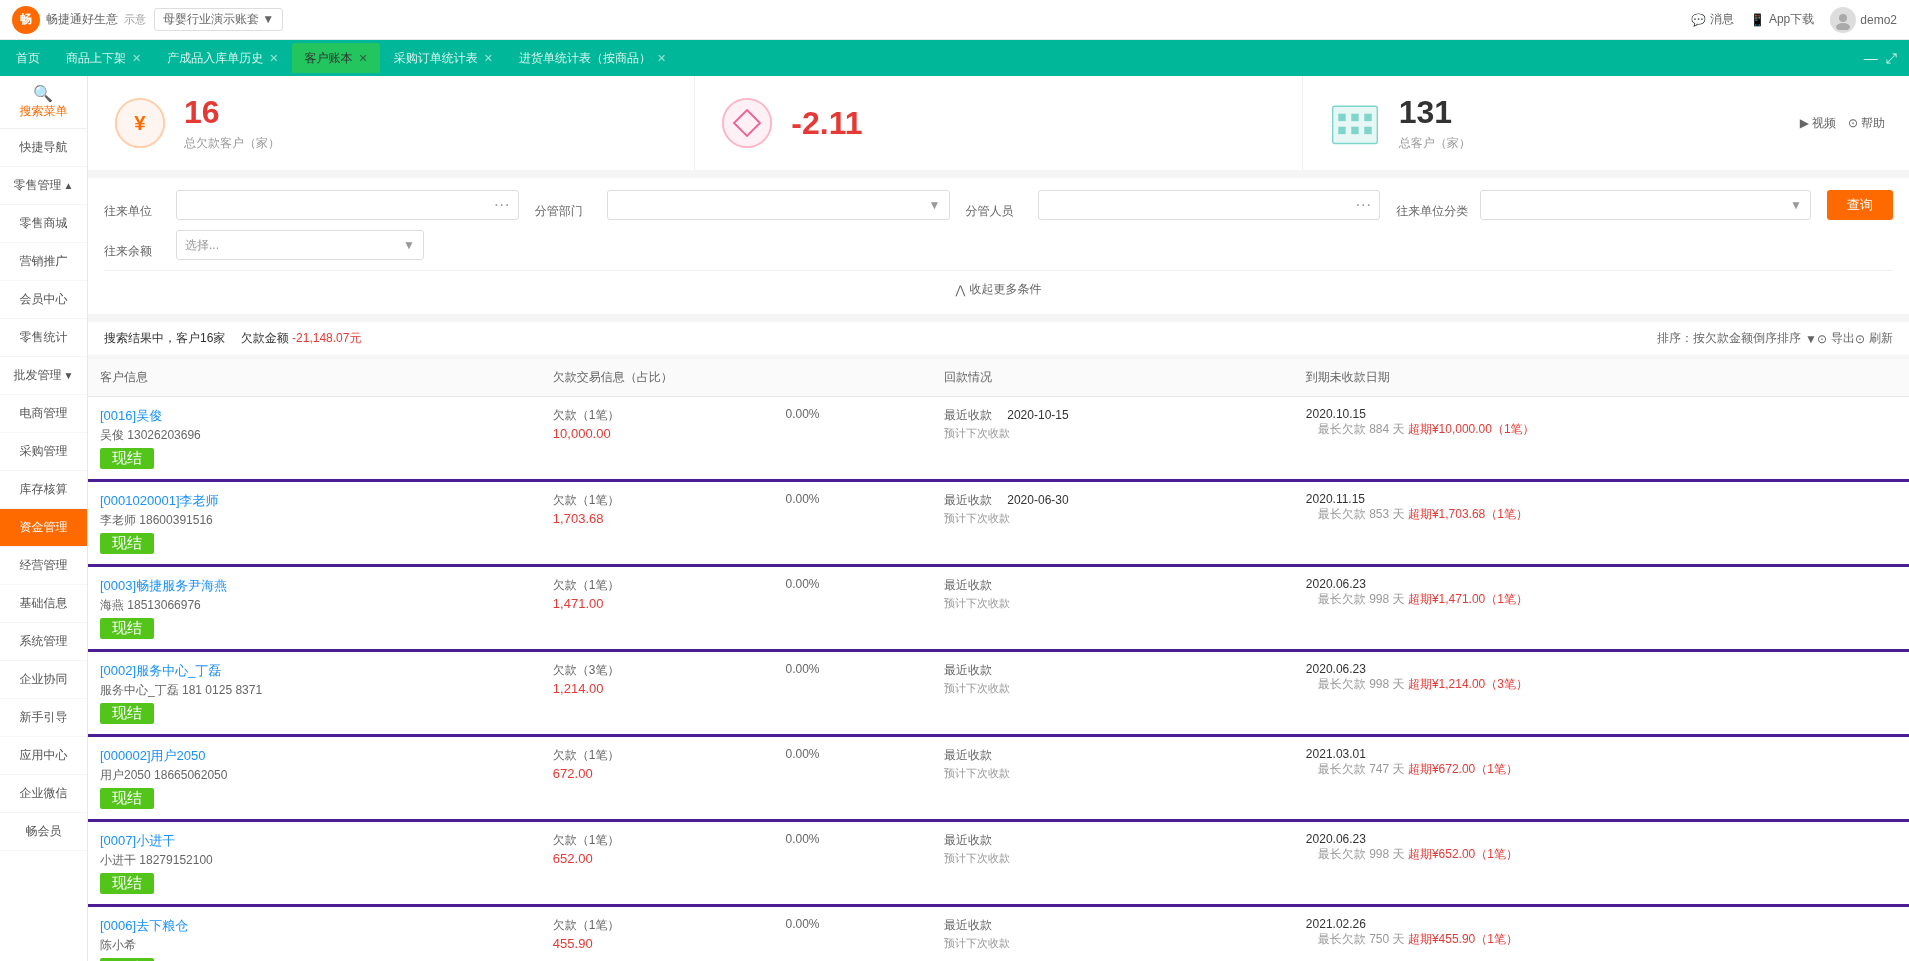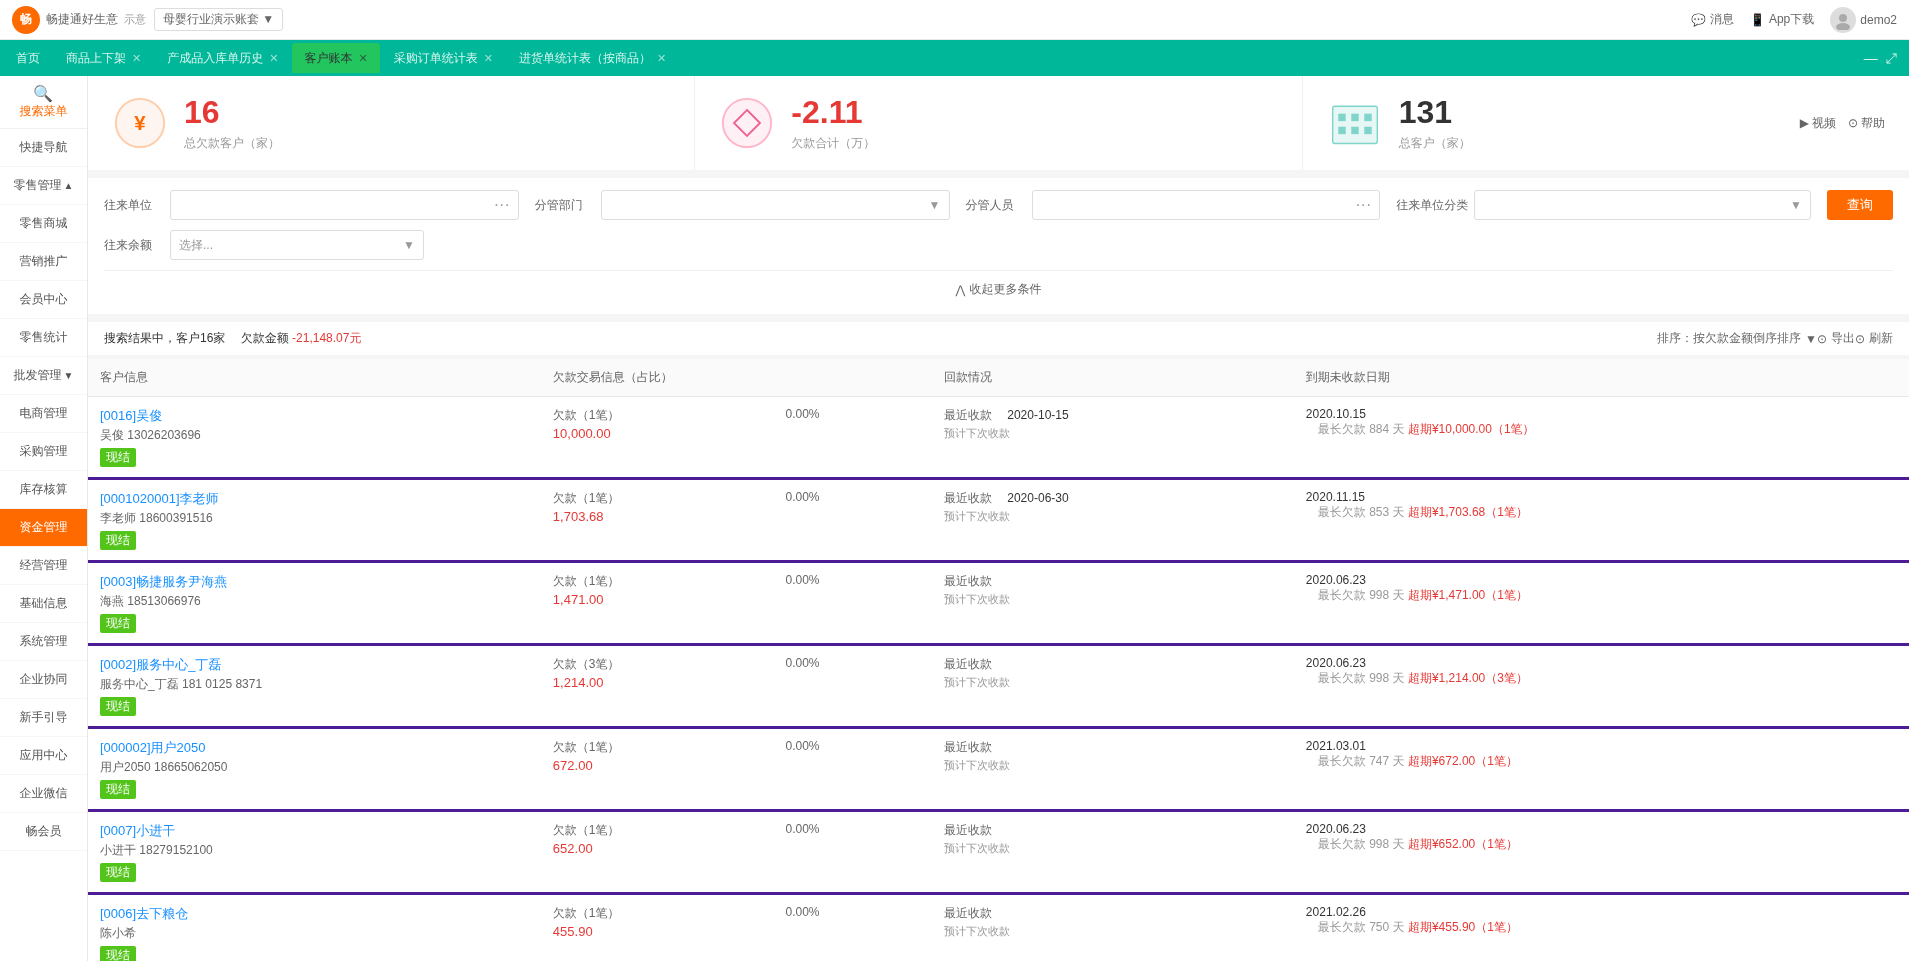--- a/index.html
+++ b/index.html
@@ -121,21 +121,21 @@
     .stat-card-actions { display: flex; gap: 12px; align-items: center; }
     .stat-action { font-size: 12px; color: #666; cursor: pointer; display: flex; align-items: center; gap: 3px; }
 
     
     .filter-area {
       background: #fff;
       padding: 12px 16px;
       margin-bottom: 8px;
     }
     .filter-row { display: flex; align-items: center; gap: 16px; margin-bottom: 10px; }
-    .filter-item { display: flex; align-items: center; gap: 6px; flex: 1; }
+    .filter-item { display: flex; align-items: flex-end; gap: 12px; flex: 1; }
     .filter-label { font-size: 12px; color: #666; white-space: nowrap; min-width: 60px; }
     .filter-dots { color: #999; font-size: 16px; cursor: pointer; }
     .filter-chevron { color: #999; font-size: 12px; }
     .collapse-btn {
       display: flex;
       align-items: center;
       justify-content: center;
       gap: 4px;
       font-size: 12px;
       color: #666;
@@ -184,22 +184,22 @@
       border-bottom: 3px solid #4c1d95;
       font-size: 12px;
       vertical-align: top;
     }
     .customer-name { color: #1890ff; cursor: pointer; font-size: 13px; }
     .customer-phone { color: #666; font-size: 12px; margin-top: 2px; }
     .tag-xianjin {
       display: inline-block;
       background: #52c41a;
       color: #fff;
-      font-size: 12px;
-      padding: 1px 6px;
+      font-size: 15px;
+      padding: 1px 12px;
       border-radius: 2px;
       margin-top: 4px;
     }
     .debt-count { color: #666; font-size: 12px; }
     .debt-amount { color: #e53935; font-size: 13px; font-weight: 500; margin-top: 2px; }
     .debt-ratio { color: #666; font-size: 12px; margin-left: 12px; }
     .collect-info { color: #666; font-size: 12px; }
     .collect-date { color: #333; }
     .collect-next { color: #999; font-size: 11px; margin-top: 2px; }
     .overdue-date { color: #333; font-size: 12px; }
@@ -371,21 +371,20 @@
 
       <div class="stat-card">
         <div class="stat-icon">
           <svg viewBox="0 0 56 56" fill="none">
             <circle cx="28" cy="28" r="26" fill="#fff0f5" stroke="#ffb3c6" stroke-width="2"></circle>
             <polygon points="28,14 42,28 28,42 14,28" fill="none" stroke="#f06292" stroke-width="2"></polygon>
           </svg>
         </div>
         <div class="stat-info">
           <div class="stat-number red">-2.11</div>
-          <div class="stat-label">欠款合计（万）</div>
         </div>
       </div>
 
       <div class="stat-card">
         <div class="stat-icon">
           <svg viewBox="0 0 56 56" fill="none">
             <rect x="4" y="10" width="48" height="40" rx="2" fill="#e6f7f5" stroke="#7fd5ca" stroke-width="1.5"></rect>
             <rect x="10" y="18" width="8" height="8" fill="#7fd5ca"></rect>
             <rect x="24" y="18" width="8" height="8" fill="#7fd5ca"></rect>
             <rect x="38" y="18" width="8" height="8" fill="#7fd5ca"></rect>

